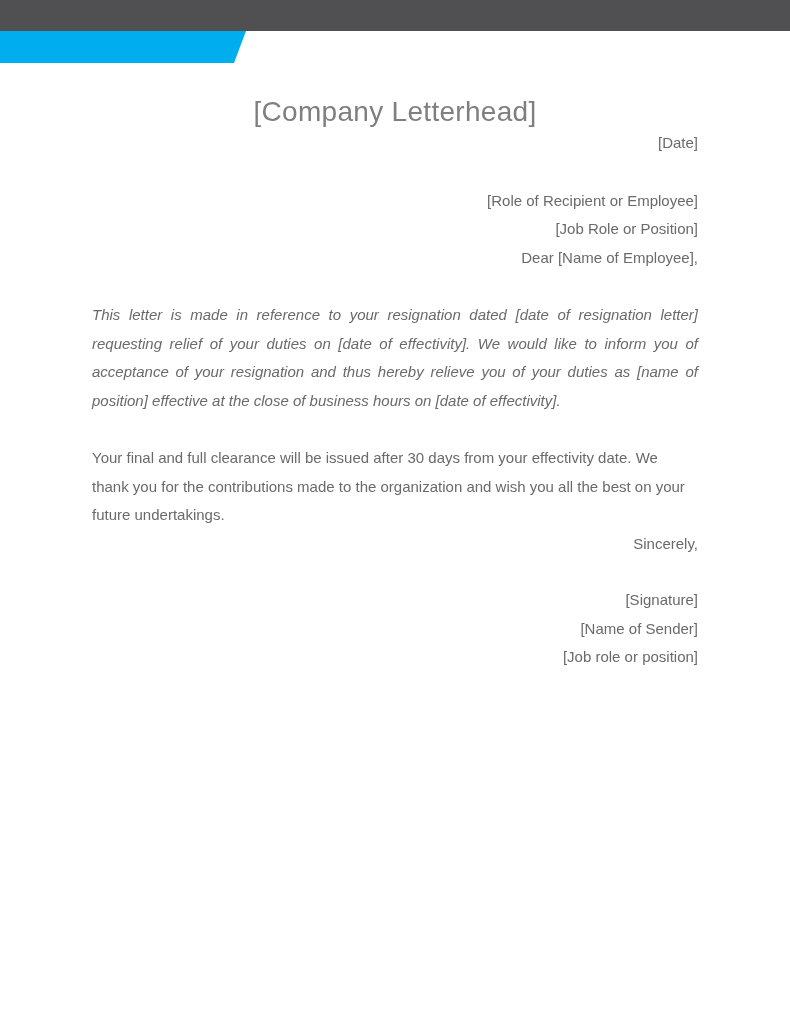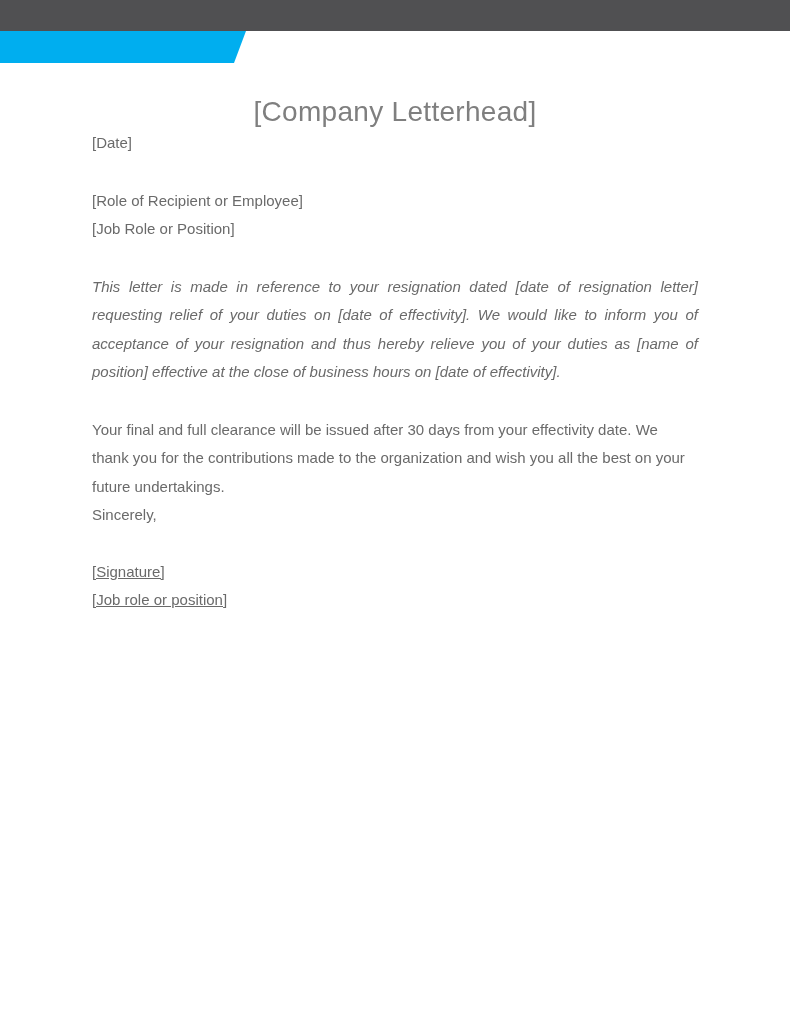--- a/index.html
+++ b/index.html
@@ -44,25 +44,25 @@
   }
   .letter-title {
     margin: 0;
     font-size: 28px;
     line-height: 34px;
     font-weight: 400;
     color: #7f7f7f;
     text-align: center;
     letter-spacing: 0.3px;
   }
-  .block { margin: 29px 0 0 0; }
+  .block { margin: 29px 0 0 0; text-align: right; }
   .block-date { margin-top: 39px; }
   .block-salutation { margin-top: 28px; }
   .block-closing { margin-top: 30px; }
-  .block-signature { margin-top: 28px; text-decoration: underline; }
+  .block-signature { margin-top: 28px; }
   .line { margin: 0; }
   .para { margin: 29px 0 0 0; }
   .justified { text-align: justify; text-justify: inter-word; font-style: italic; }
 </style>
 </head>
 <body>
 
 <div class="page">
 
   <div class="top-bar"></div>
@@ -72,26 +72,28 @@
 
     <h1 class="letter-title">[Company Letterhead]</h1>
 
     <p class="line block block-date">[Date]</p>
 
     <div class="block">
       <p class="line">[Role of Recipient or Employee]</p>
       <p class="line">[Job Role or Position]</p>
     </div>
 
+    <p class="line block block-salutation">Dear [Name of Employee],</p>
 
     <p class="para justified">This letter is made in reference to your resignation dated [date of resignation letter] requesting relief of your duties on [date of effectivity]. We would like to inform you of acceptance of your resignation and thus hereby relieve you of your duties as [name of position] effective at the close of business hours on [date of effectivity].</p>
 
     <p class="para">Your final and full clearance will be issued after 30 days from your effectivity date. We thank you for the contributions made to the organization and wish you all the best on your future undertakings.</p>
 
     <p class="line block block-closing">Sincerely,</p>
 
     <div class="block block-signature">
       <p class="line">[Signature]</p>
+      <p class="line">[Name of Sender]</p>
       <p class="line">[Job role or position]</p>
     </div>
 
   </div>
 </div>
 
 </body></html>

